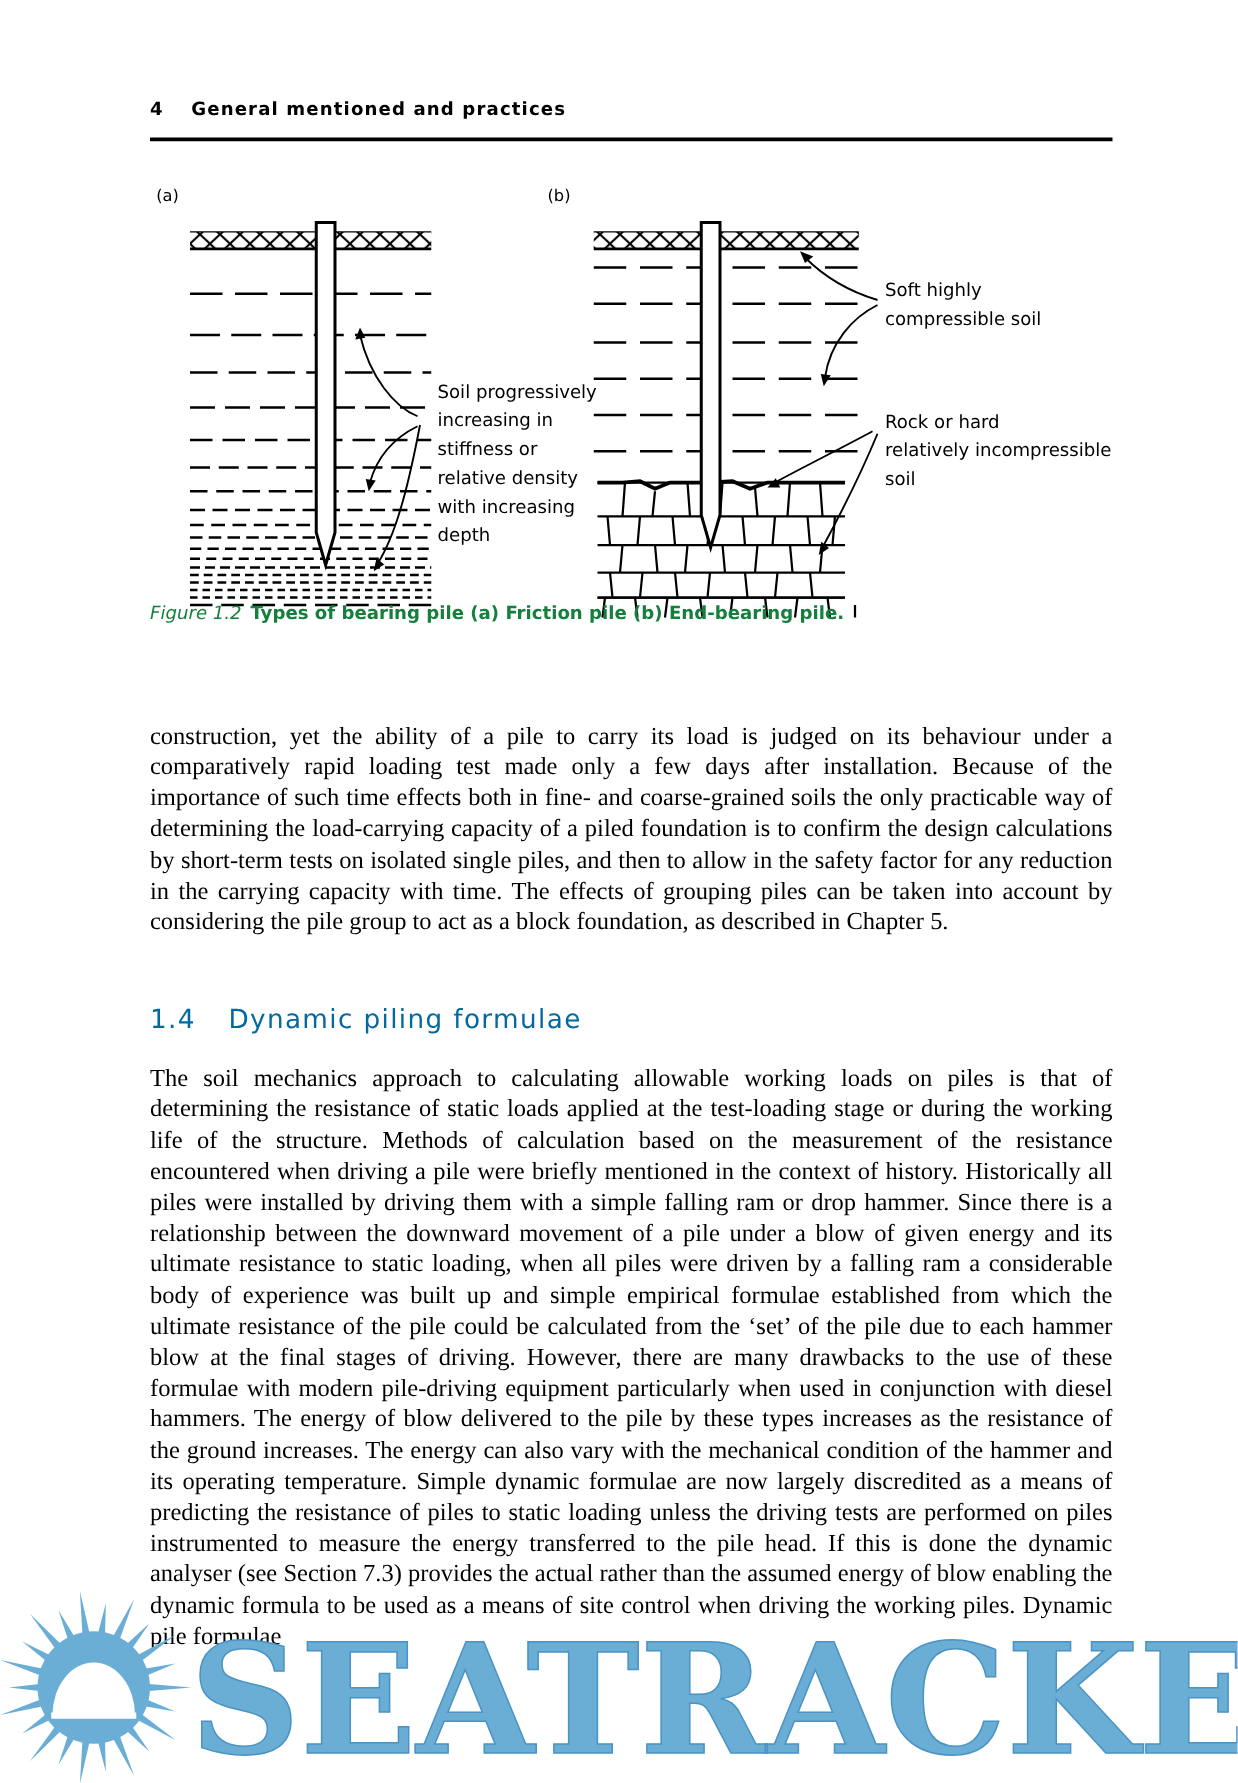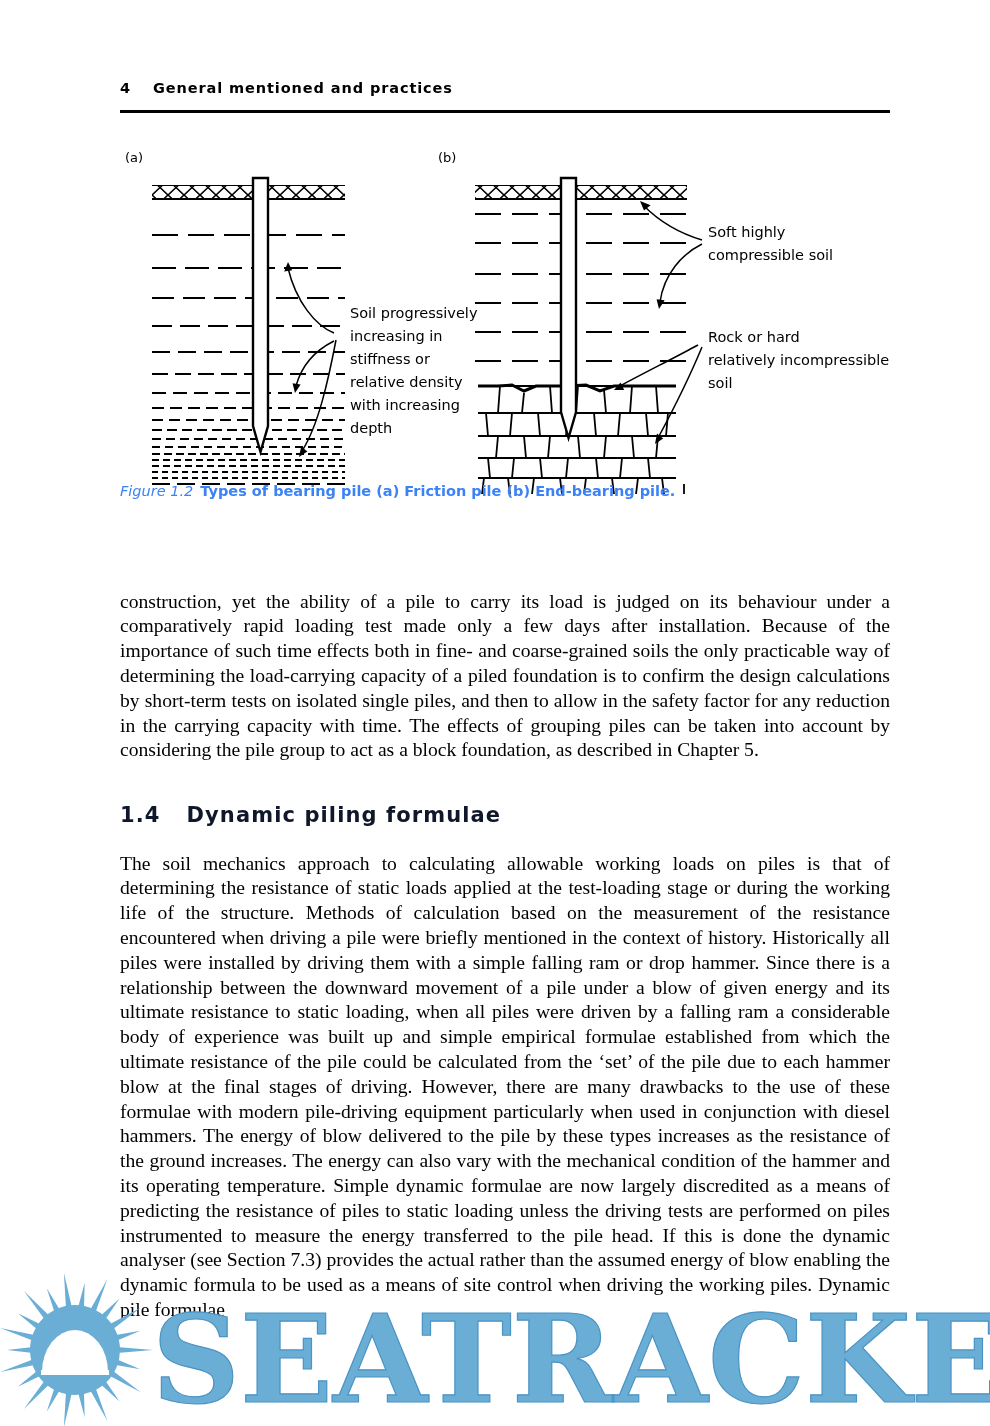--- a/index.html
+++ b/index.html
@@ -67,21 +67,21 @@
   }
   .fig-svg { position: absolute; left: 0; top: 0; }
 
   .fig-caption {
     position: absolute;
     left: 120px;
     top: 483px;
     width: 780px;
     font-family: "DejaVu Sans", "Liberation Sans", sans-serif;
     font-size: 14.5px;
-    color: #3b82f6;
+    color: #15803d;
     white-space: nowrap;
   }
   .fig-caption .fignum {
     font-style: italic;
     font-weight: normal;
   }
   .fig-caption .captxt {
     font-weight: bold;
     margin-left: 7px;
   }
@@ -90,33 +90,33 @@
   .body-para {
     position: absolute;
     left: 120px;
     width: 770px;
     font-family: "Liberation Serif", "DejaVu Serif", serif;
     font-size: 19.6px;
     line-height: 24.8px;
     text-align: justify;
     color: #000;
   }
-  .body-para.p1 { top: 570px; }
+  .body-para.p1 { top: 558px; }
   .body-para.p2 { top: 832px; }
 
   .section-heading {
     position: absolute;
     left: 120px;
     top: 786px;
     width: 770px;
     font-family: "DejaVu Sans", "Liberation Sans", sans-serif;
     font-size: 21px;
-    font-weight: bold;
+    font-weight: normal;
     letter-spacing: 1.1px;
-    color: #0f172a;
+    color: #0369a1;
     white-space: nowrap;
   }
   .section-heading .num { margin-right: 26px; }
 
   
   .watermark {
     position: absolute;
     left: 0;
     top: 1272px;
     width: 990px;

